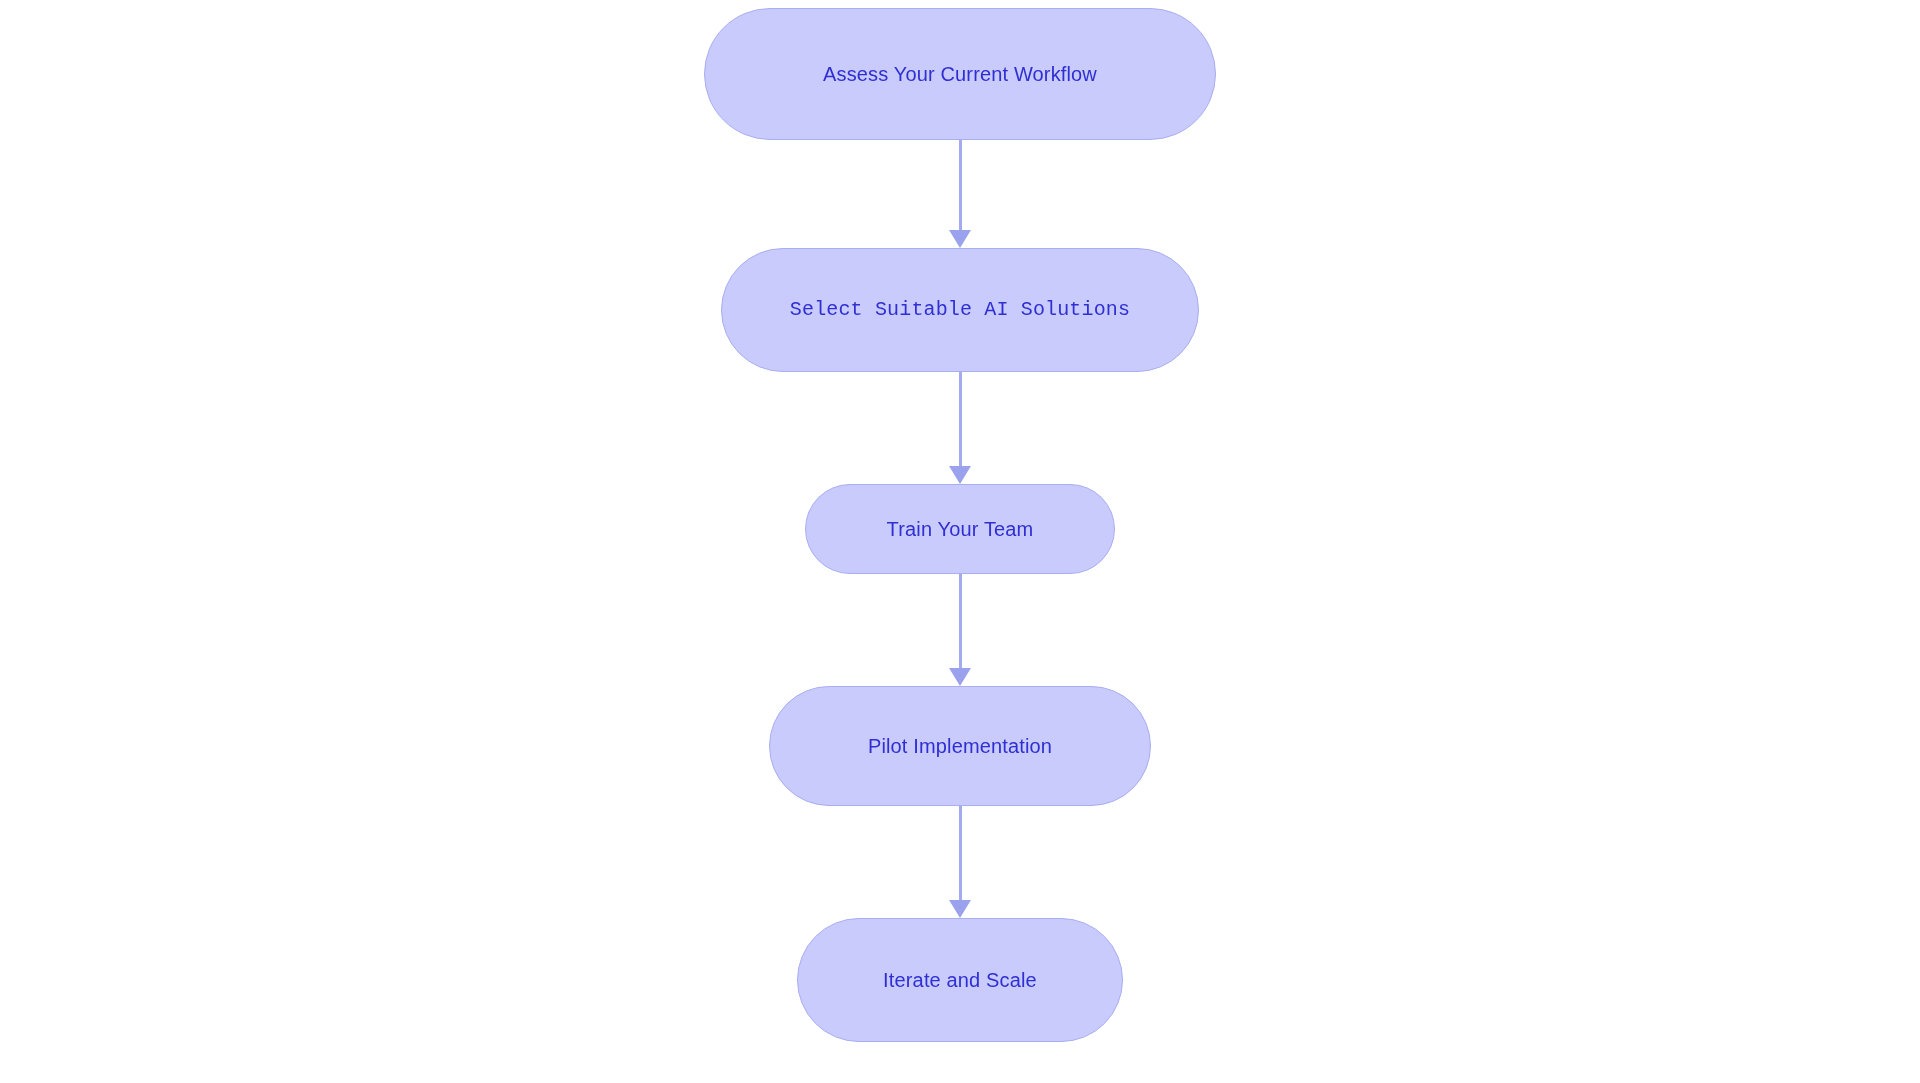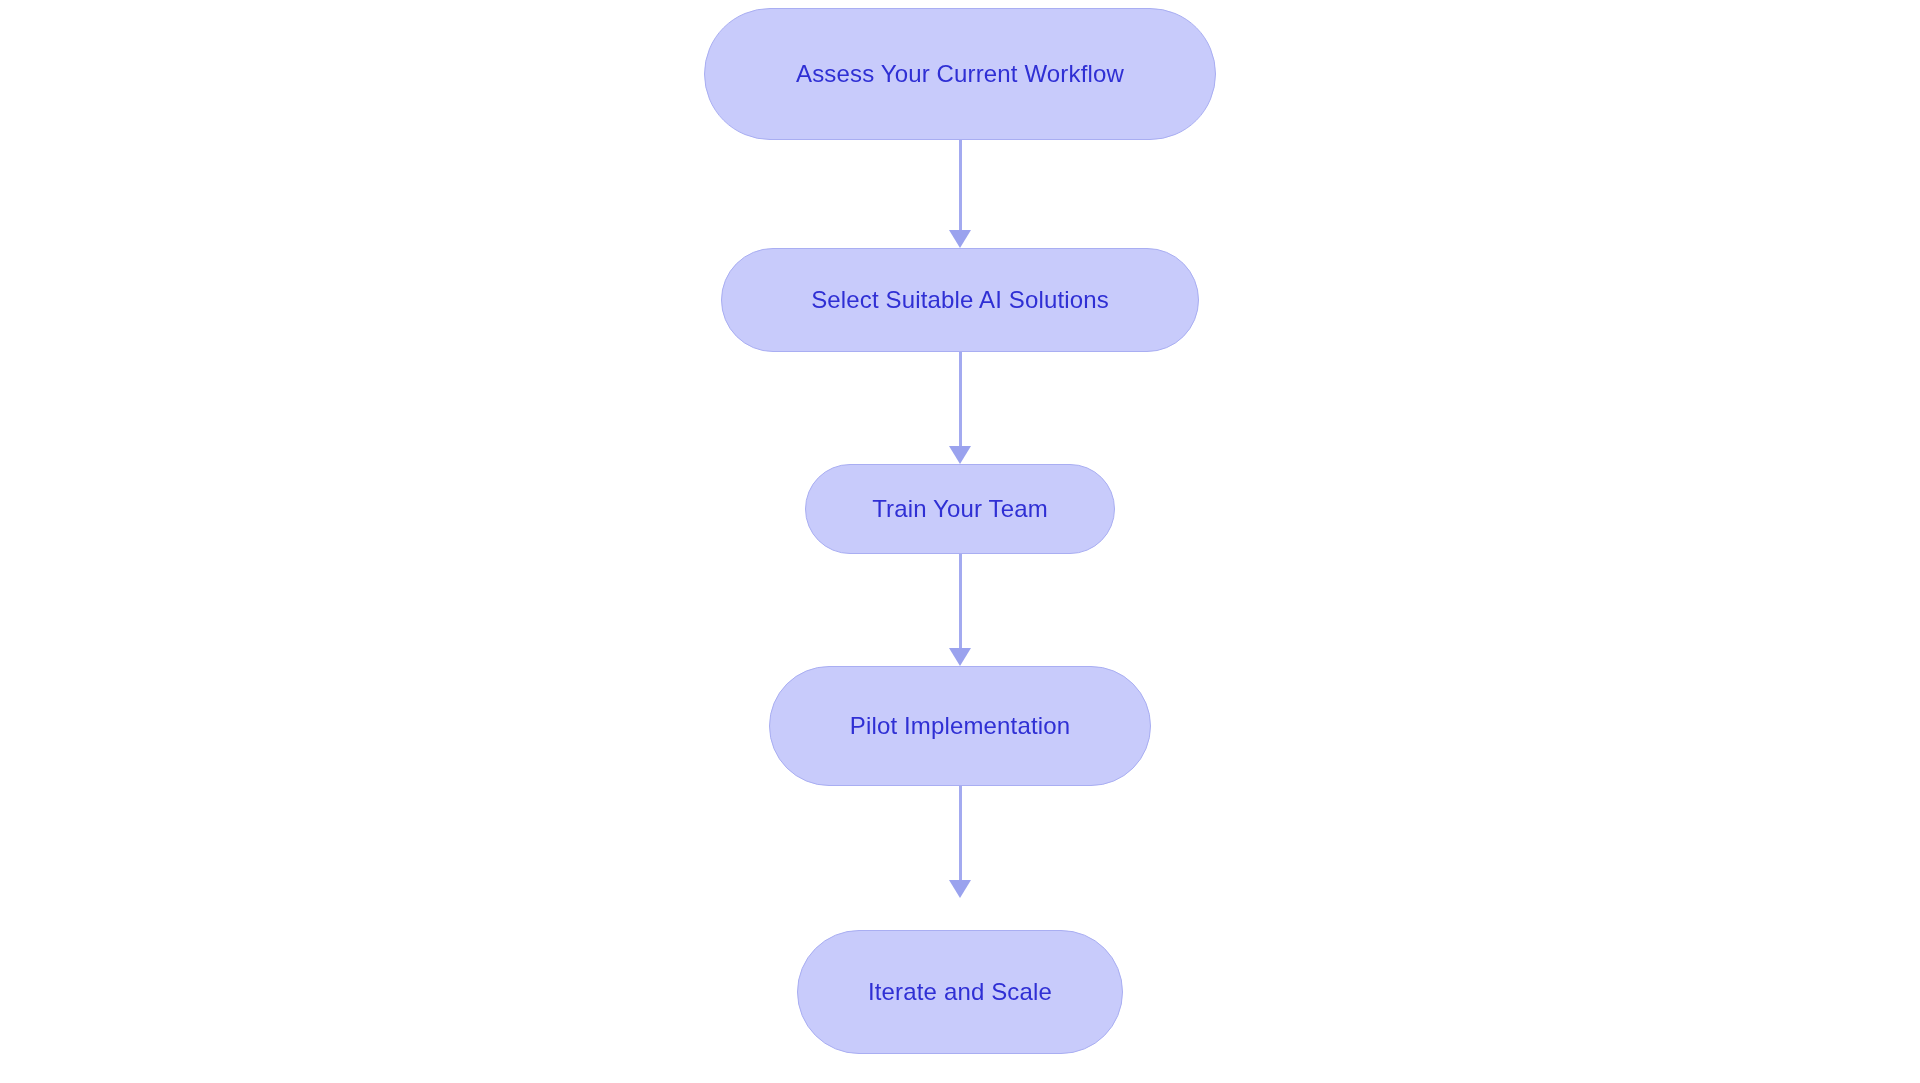--- a/index.html
+++ b/index.html
@@ -43,33 +43,33 @@
     justify-content: center;
     background: #c8cbfb;
     border: 1.4px solid #a9aef2;
     border-radius: 999px;
     color: #2f2fd4;
     white-space: nowrap;
     -webkit-font-smoothing: antialiased;
   }
 
   .flow-node .node-label {
-    font-size: 24px;
+    font-size: 20px;
     font-weight: 400;
     letter-spacing: 0.15px;
     line-height: 1;
     color: #2f2fd4;
   }
 
   
   .node-step-1 { width: 512px; height: 132px; }
-  .node-step-2 { width: 478px; height: 104px; }
+  .node-step-2 { width: 478px; height: 124px; font-family: Liberation Mono, monospace; }
   .node-step-3 { width: 310px; height: 90px; }
   .node-step-4 { width: 382px; height: 120px; justify-content: center; }
-  .node-step-5 { width: 326px; height: 124px; margin-top: 32px; }
+  .node-step-5 { width: 326px; height: 124px; }
 
   
   .flow-connector {
     position: relative;
     width: 22px;
     display: flex;
     flex-direction: column;
     align-items: center;
     justify-content: flex-start;
   }

